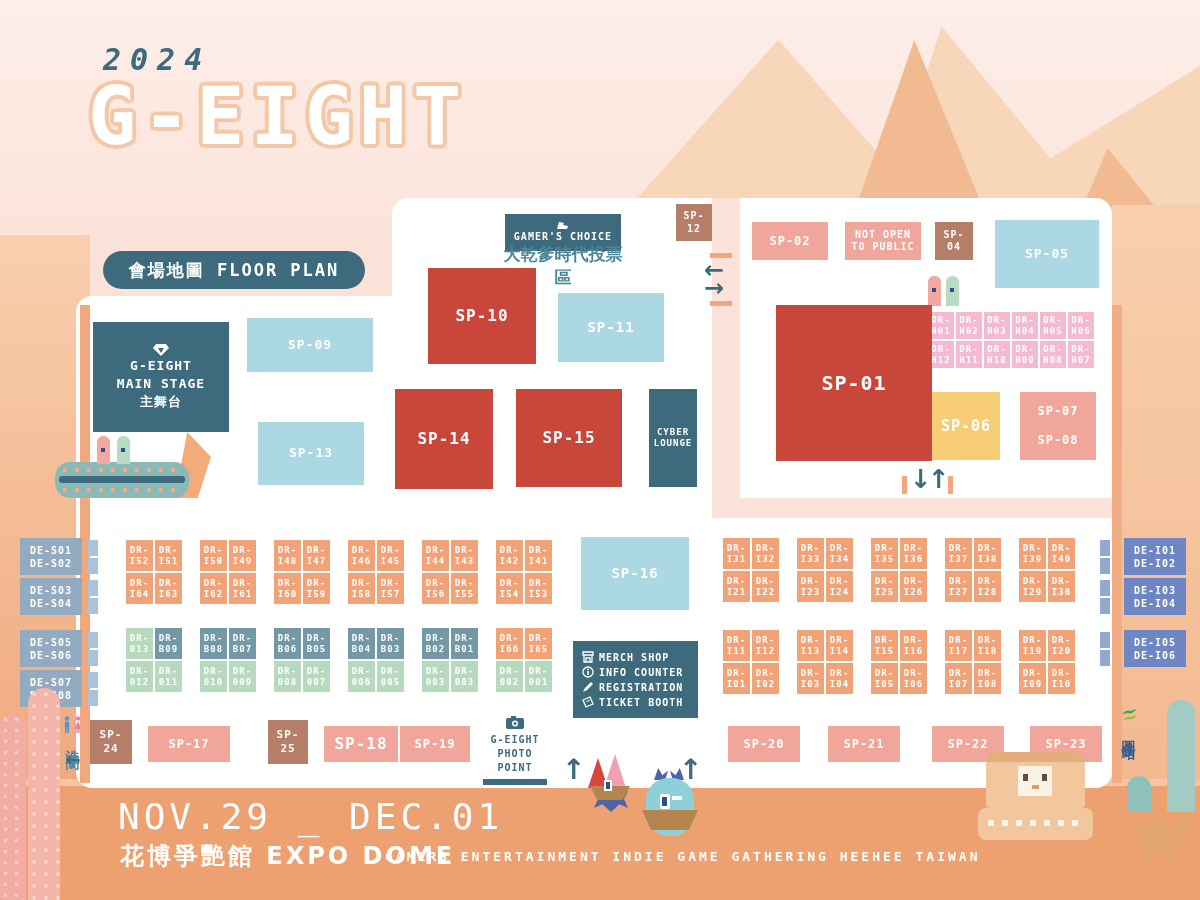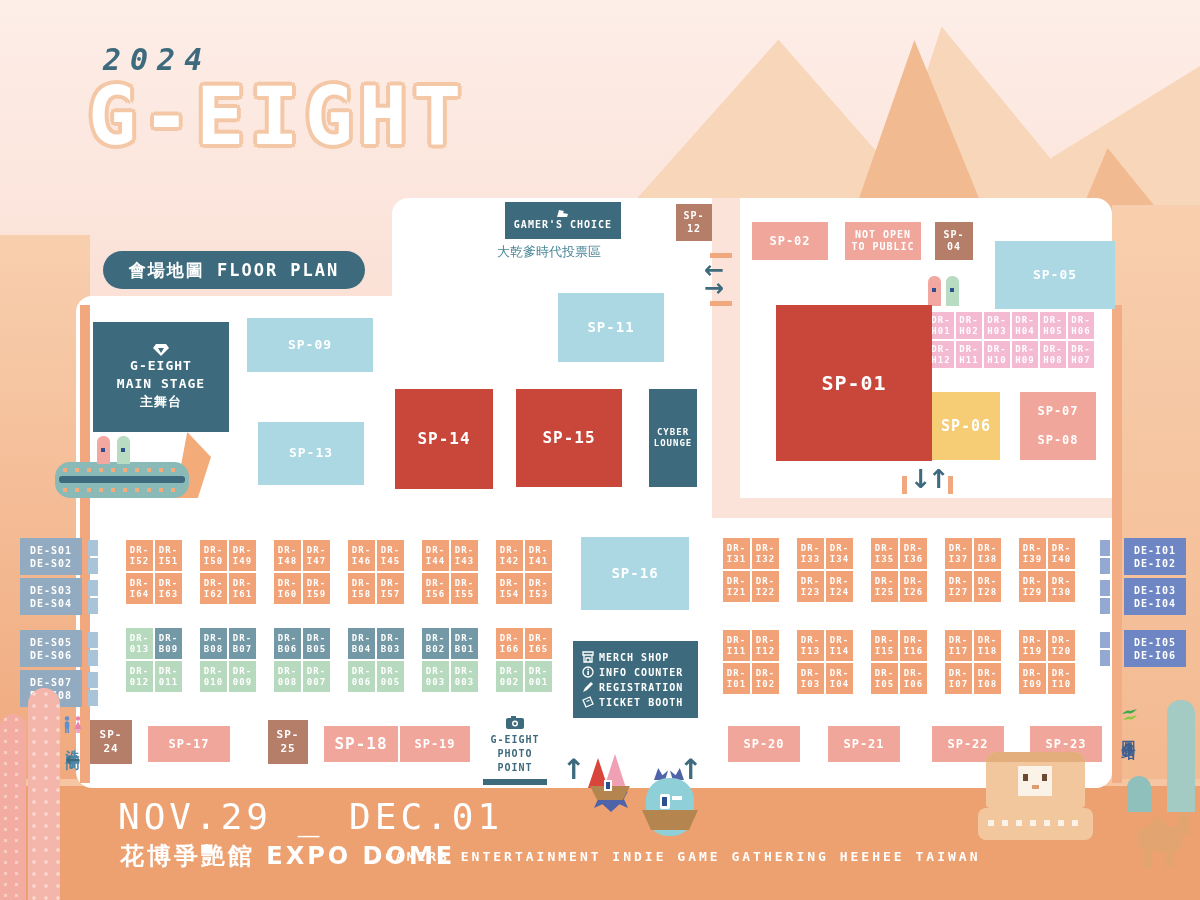--- a/index.html
+++ b/index.html
@@ -58,22 +58,22 @@
     flex-direction:column;justify-content:center;gap:3px;padding-left:9px;box-sizing:border-box;}
   .lrow{display:flex;align-items:center;gap:5px;color:#fff;font-size:10px;font-weight:bold;letter-spacing:1px;}
   .licon{width:12px;height:12px;display:inline-flex;}
   .vtext{writing-mode:vertical-rl;font-family:"DejaVu Sans",sans-serif;font-weight:bold;letter-spacing:3px;}
   .tent{position:absolute;width:13px;border-radius:6px 6px 0 0;}
   .tent:before{content:"";position:absolute;left:4px;top:12px;width:4px;height:4px;background:#2d4f8e;}
   .footer-dates{left:118px;top:796px;color:#fff;font-size:36px;font-weight:normal;letter-spacing:4px;}
   .footer-venue{left:120px;top:840px;color:#fff;font-size:24px;font-weight:bold;letter-spacing:3px;
     font-family:"DejaVu Sans",sans-serif;}
   .footer-tag{left:385px;top:849px;color:#fff;font-size:13px;font-weight:bold;letter-spacing:3px;}
-  .gc-sub{left:497px;top:243px;width:132px;text-align:left;color:#4a8698;font-size:13px;
-    font-weight:normal;font-family:"DejaVu Sans",sans-serif;}
+  .gc-sub{left:497px;top:243px;width:132px;text-align:center;color:#4a8698;font-size:17px;
+    font-weight:bold;font-family:"DejaVu Sans",sans-serif;}
   .pp{color:var(--teal);font-weight:bold;font-size:10px;letter-spacing:1px;text-align:center;line-height:1.4;}
 </style>
 </head>
 <body>
 
 <div id="stage">
 
   <div class="abs dune1"></div>
   <div class="abs dune2"></div>
   <div class="abs leftcol"></div>
@@ -100,21 +100,21 @@
   <div class="abs door door-r" style="left:1100px;top:558px;"></div>
   <div class="abs door door-r" style="left:1100px;top:580px;"></div>
   <div class="abs door door-r" style="left:1100px;top:598px;"></div>
   <div class="abs door door-r" style="left:1100px;top:632px;"></div>
   <div class="abs door door-r" style="left:1100px;top:650px;"></div>
 
   <div class="abs year">2024</div>
   <div class="abs logo">G-EIGHT</div>
   <div class="abs badge">會場地圖 FLOOR PLAN</div>
 
-  <div class="b c-teal" style="left:505px;top:202px;width:116px;height:37px;font-size:10px;gap:1px;">
+  <div class="b c-teal" style="left:505px;top:214px;width:116px;height:37px;font-size:10px;gap:1px;">
     <span class="licon" style="width:14px;height:9px;">
       <svg viewBox="0 0 14 9">
           <path d="M1 8 L3 1 L8 2 L7 4 L12 5 L11 8 Z" fill="#fff"></path>
         </svg>
     </span>
     <span>GAMER'S CHOICE</span>
   </div>
   <div class="abs gc-sub">大乾爹時代投票區</div>
 
   <div class="b c-brown" style="left:676px;top:204px;width:36px;height:37px;font-size:10px;">
@@ -123,21 +123,21 @@
     </div>
   <div class="b c-salmon" style="left:752px;top:222px;width:76px;height:38px;font-size:12px;">SP-02</div>
   <div class="b c-salmon" style="left:845px;top:222px;width:76px;height:38px;font-size:10px;">
     <span>NOT OPEN</span>
       <span>TO PUBLIC</span>
   </div>
   <div class="b c-brown" style="left:935px;top:222px;width:38px;height:38px;font-size:10px;">
       <span>SP-</span>
       <span>04</span>
     </div>
-  <div class="b c-blue" style="left:995px;top:220px;width:120px;height:68px;font-size:13px;margin-top:21px;">SP-05</div>
+  <div class="b c-blue" style="left:995px;top:220px;width:104px;height:68px;font-size:13px;">SP-05</div>
 
   <div class="abs dashh" style="left:710px;top:253px;"></div>
   <div class="abs arrow" style="left:704px;top:258px;font-size:24px;">←</div>
   <div class="abs arrow" style="left:704px;top:276px;font-size:24px;">→</div>
   <div class="abs dashh" style="left:710px;top:301px;"></div>
 
   <div class="tent" style="left:928px;top:276px;height:30px;background:#f2a8a0;"></div>
   <div class="tent" style="left:946px;top:276px;height:30px;background:#b8dcc2;"></div>
 
   <div class="hgrid" style="left:928px;top:312px;">
@@ -207,20 +207,21 @@
     <span class="licon" style="width:16px;height:12px;">
       <svg viewBox="0 0 16 12">
           <path d="M3 0 L13 0 L16 4 L8 12 L0 4 Z M5 4 L8 9 L11 4 Z" fill="#fff"></path>
         </svg>
     </span>
     <span>G-EIGHT</span>
     <span>MAIN STAGE</span>
     <span style="font-family:'DejaVu Sans',sans-serif;">主舞台</span>
   </div>
   <div class="b c-blue" style="left:247px;top:318px;width:126px;height:54px;font-size:13px;">SP-09</div>
+  <div class="b c-red" style="left:428px;top:268px;width:108px;height:96px;font-size:16px;">SP-10</div>
   <div class="b c-blue" style="left:558px;top:293px;width:106px;height:69px;font-size:14px;">SP-11</div>
   <div class="b c-blue" style="left:258px;top:422px;width:106px;height:63px;font-size:13px;">SP-13</div>
   <div class="b c-red" style="left:395px;top:389px;width:98px;height:100px;font-size:16px;">SP-14</div>
   <div class="b c-red" style="left:516px;top:389px;width:106px;height:98px;font-size:16px;">SP-15</div>
   <div class="b c-teal" style="left:649px;top:389px;width:48px;height:98px;font-size:9px;">
     <span>CYBER</span>
       <span>LOUNGE</span>
   </div>
 
   <div class="abs" style="left:55px;top:430px;width:155px;height:76px;">

